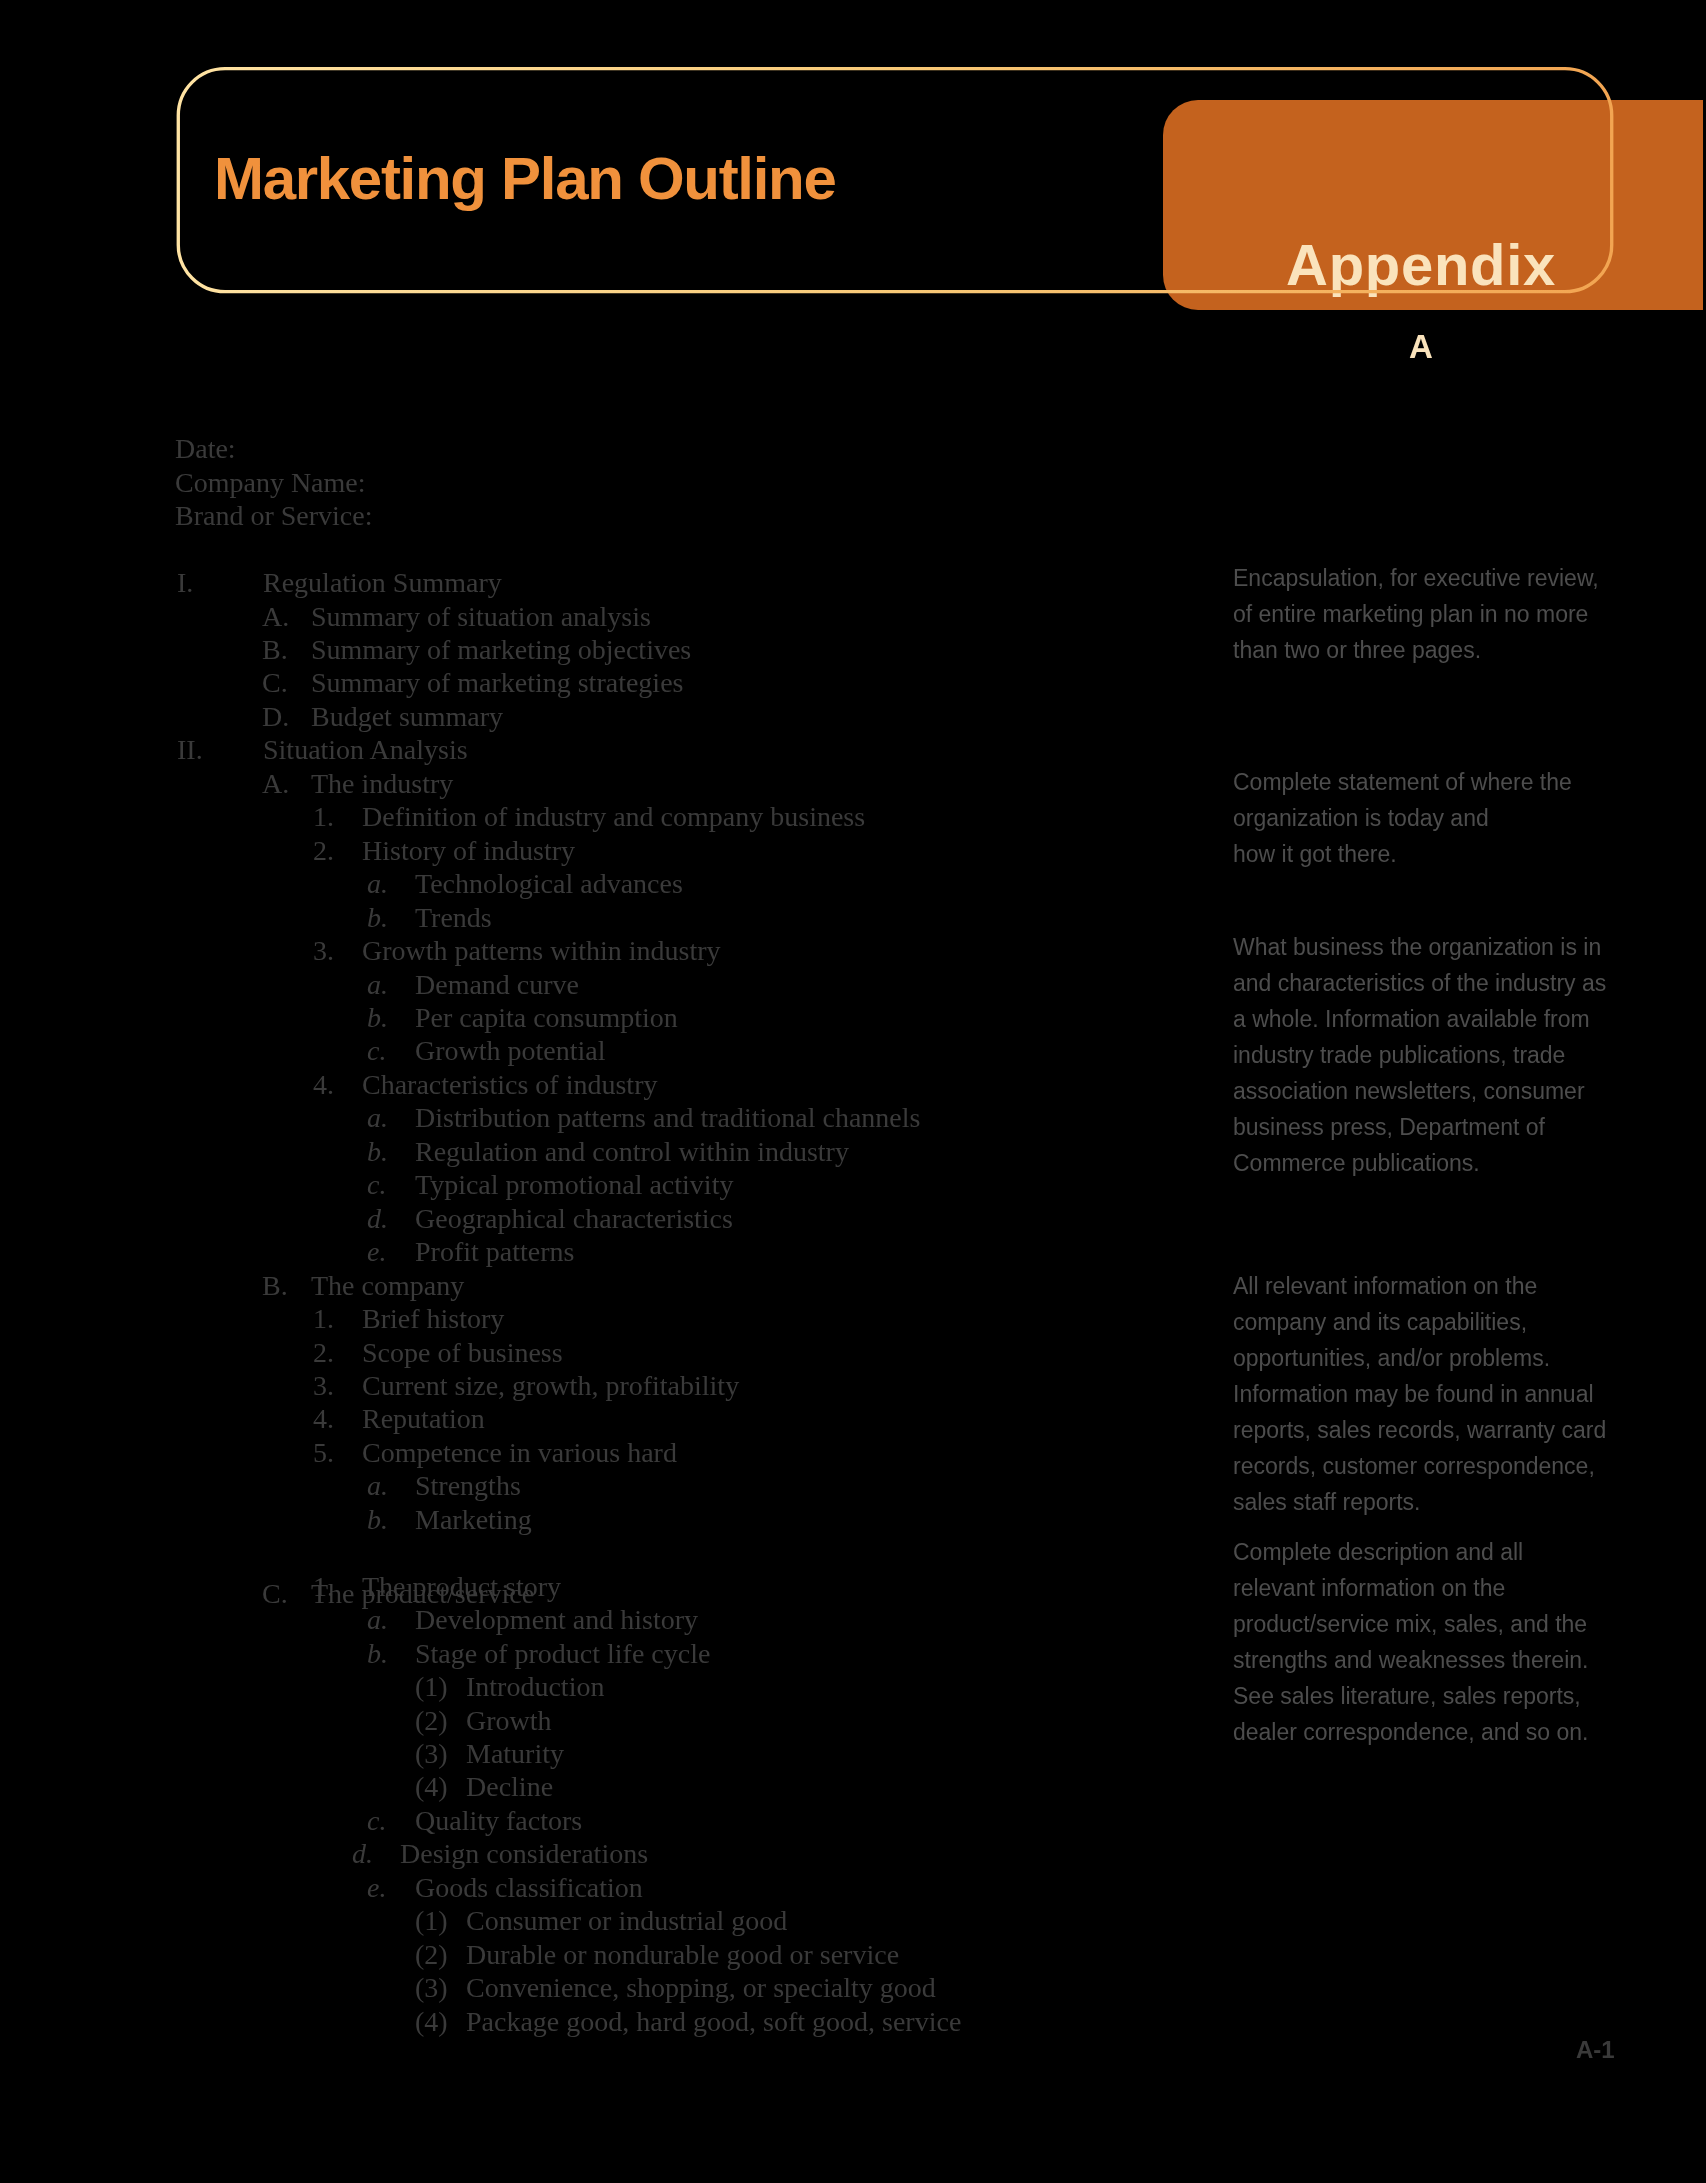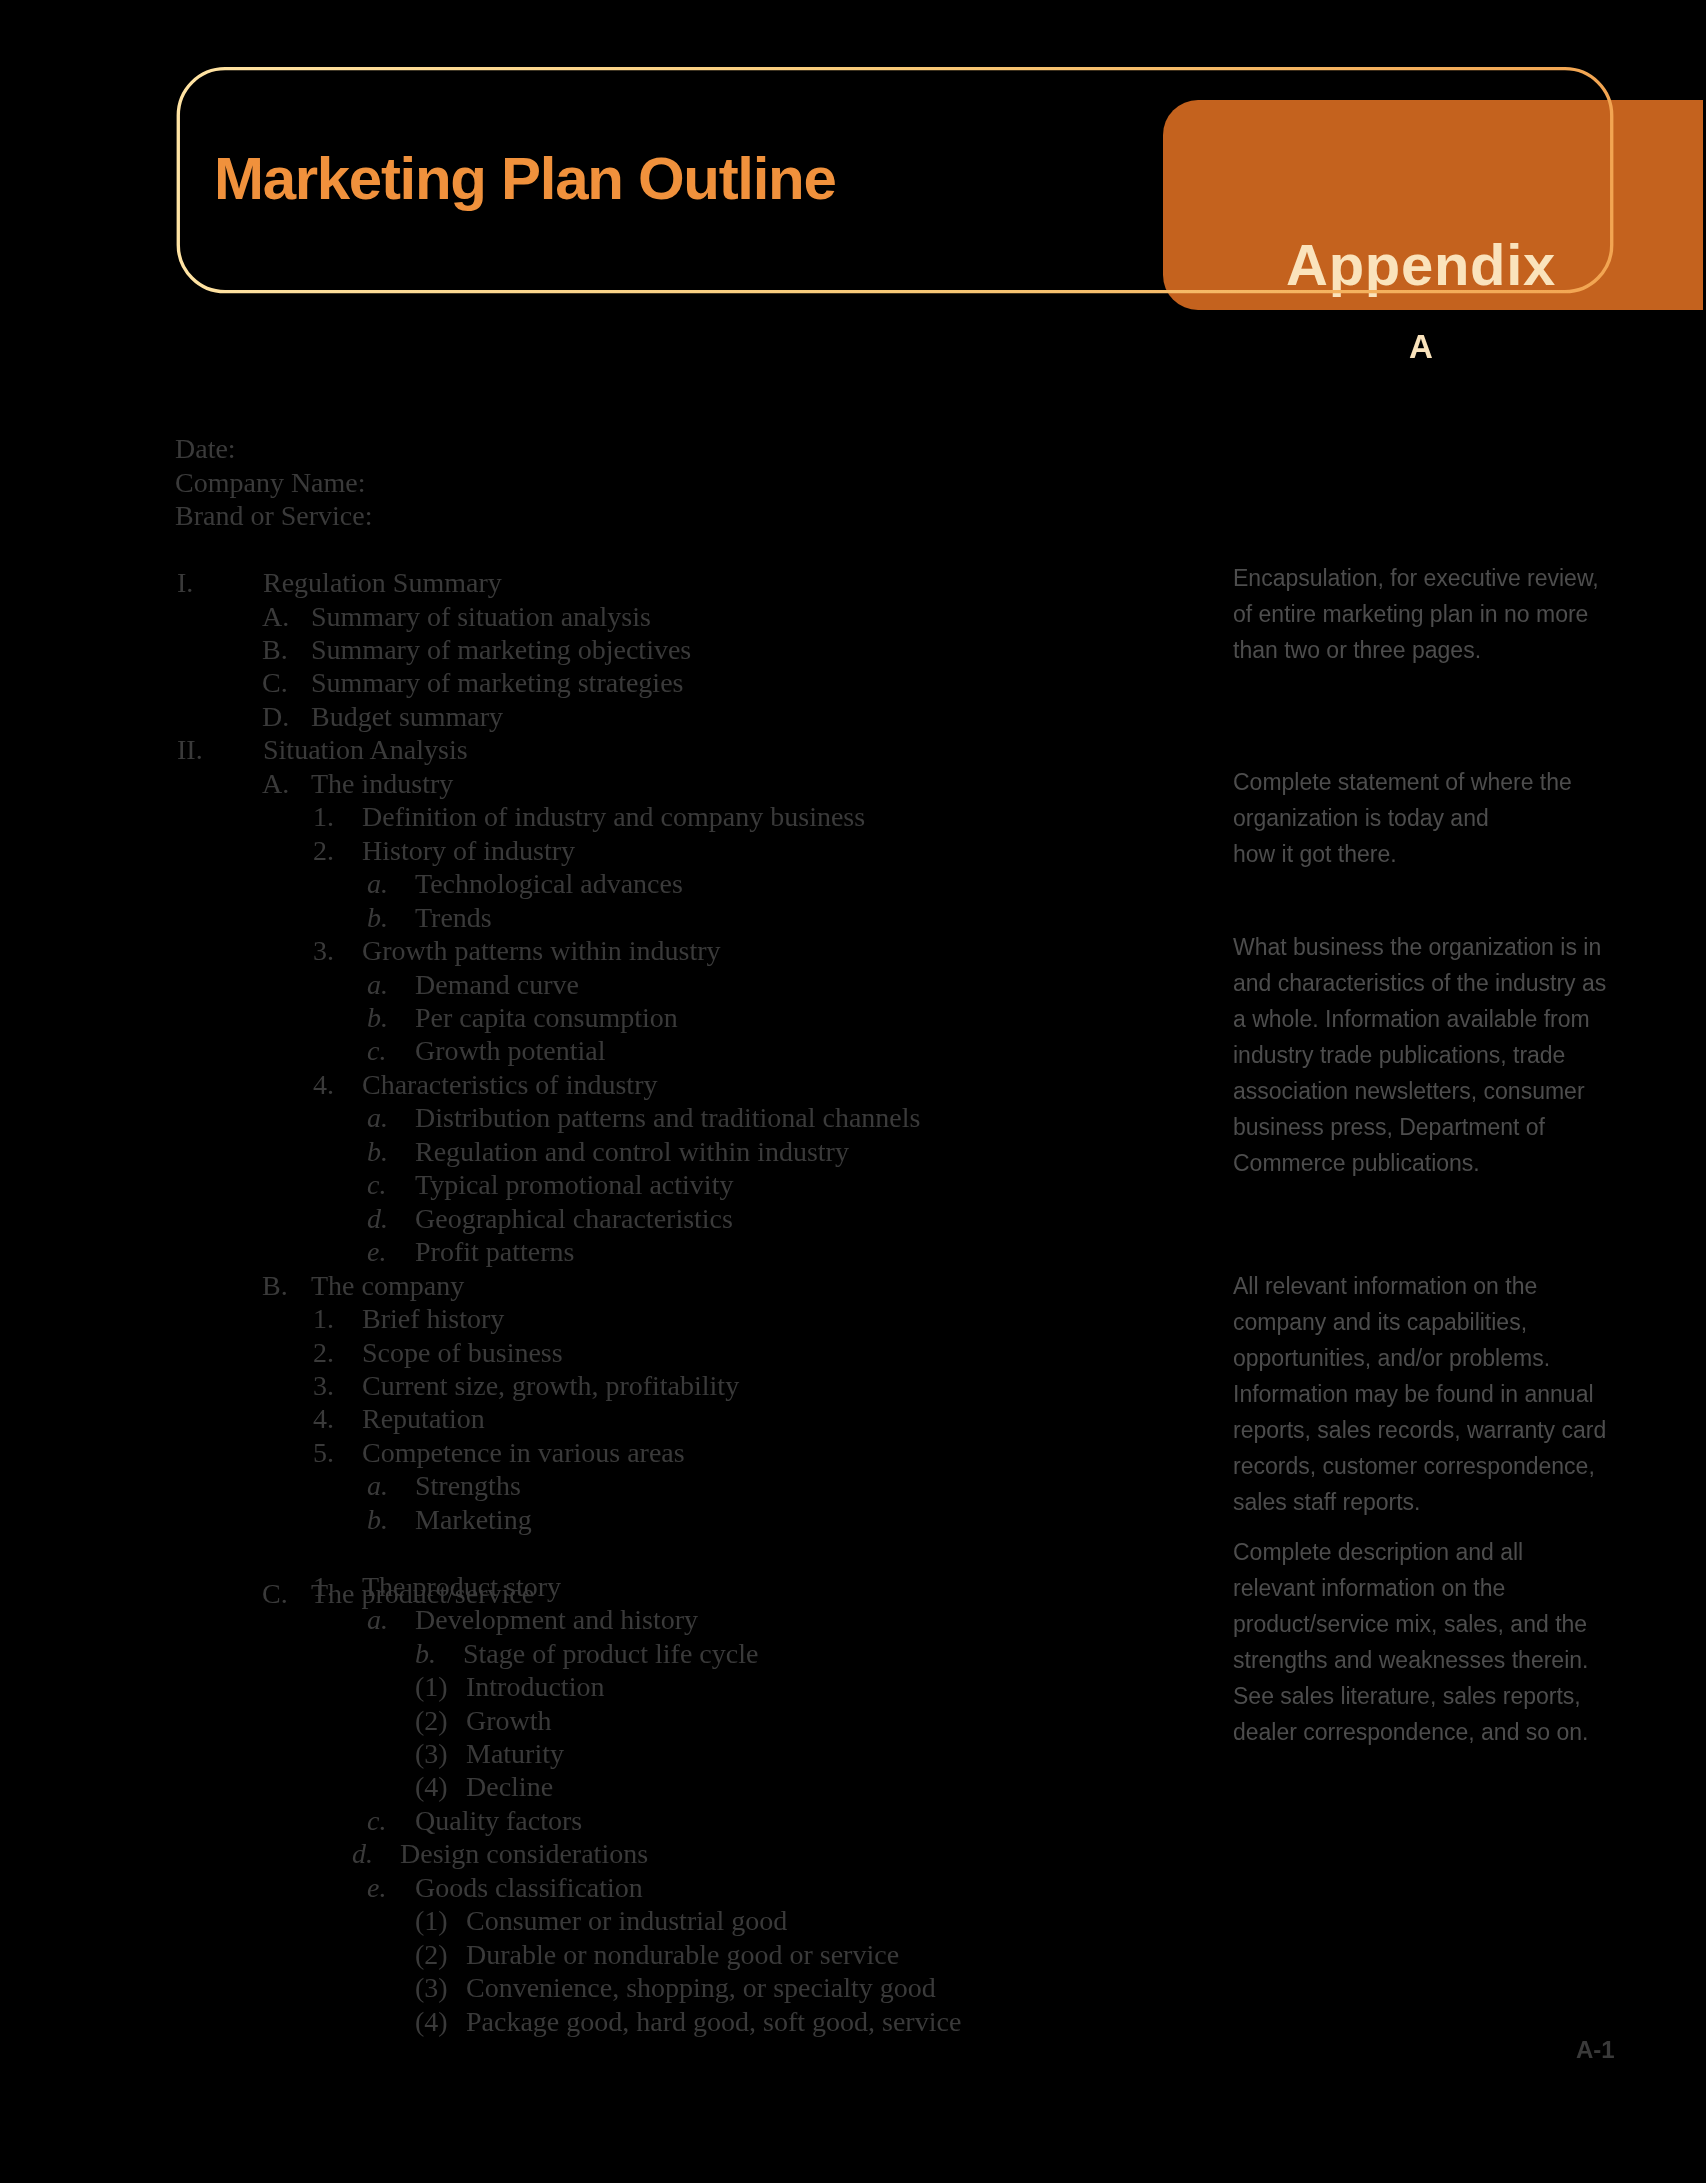--- a/index.html
+++ b/index.html
@@ -117,27 +117,27 @@
       <div class="row lvl3" style="top: 1101px; left: 367px;"><span class="lbl" style="width: 48px;">a.</span><span>Distribution patterns and traditional channels</span></div>
       <div class="row lvl3" style="top: 1135px; left: 367px;"><span class="lbl" style="width: 48px;">b.</span><span>Regulation and control within industry</span></div>
       <div class="row lvl3" style="top: 1168px; left: 367px;"><span class="lbl" style="width: 48px;">c.</span><span>Typical promotional activity</span></div>
       <div class="row lvl3" style="top: 1202px; left: 367px;"><span class="lbl" style="width: 48px;">d.</span><span>Geographical characteristics</span></div>
       <div class="row lvl3" style="top: 1235px; left: 367px;"><span class="lbl" style="width: 48px;">e.</span><span>Profit patterns</span></div>
       <div class="row lvl1" style="top: 1269px; left: 262px;"><span class="lbl" style="width: 49px;">B.</span><span>The company</span></div>
       <div class="row lvl2" style="top: 1302px; left: 313px;"><span class="lbl" style="width: 49px;">1.</span><span>Brief history</span></div>
       <div class="row lvl2" style="top: 1336px; left: 313px;"><span class="lbl" style="width: 49px;">2.</span><span>Scope of business</span></div>
       <div class="row lvl2" style="top: 1369px; left: 313px;"><span class="lbl" style="width: 49px;">3.</span><span>Current size, growth, profitability</span></div>
       <div class="row lvl2" style="top: 1402px; left: 313px;"><span class="lbl" style="width: 49px;">4.</span><span>Reputation</span></div>
-      <div class="row lvl2" style="top: 1436px; left: 313px;"><span class="lbl" style="width: 49px;">5.</span><span>Competence in various areas</span></div>
+      <div class="row lvl2" style="top: 1436px; left: 313px;"><span class="lbl" style="width: 49px;">5.</span><span>Competence in various hard</span></div>
       <div class="row lvl3" style="top: 1469px; left: 367px;"><span class="lbl" style="width: 48px;">a.</span><span>Strengths</span></div>
       <div class="row lvl3" style="top: 1503px; left: 367px;"><span class="lbl" style="width: 48px;">b.</span><span>Marketing</span></div>
       <div class="row lvl1" style="top: 1536px; left: 262px; margin-top: 41px;"><span class="lbl" style="width: 49px;">C.</span><span>The product/service</span></div>
       <div class="row lvl2" style="top: 1570px; left: 313px;"><span class="lbl" style="width: 49px;">1.</span><span>The product story</span></div>
       <div class="row lvl3" style="top: 1603px; left: 367px;"><span class="lbl" style="width: 48px;">a.</span><span>Development and history</span></div>
-      <div class="row lvl3" style="top: 1637px; left: 367px; margin-left: 48px;"><span class="lbl" style="width: 48px;">b.</span><span>Stage of product life cycle</span></div>
+      <div class="row lvl3" style="top: 1637px; left: 367px;"><span class="lbl" style="width: 48px;">b.</span><span>Stage of product life cycle</span></div>
       <div class="row lvl4" style="top: 1670px; left: 415px;"><span class="lbl" style="width: 51px;">(1)</span><span>Introduction</span></div>
       <div class="row lvl4" style="top: 1704px; left: 415px;"><span class="lbl" style="width: 51px;">(2)</span><span>Growth</span></div>
       <div class="row lvl4" style="top: 1737px; left: 415px;"><span class="lbl" style="width: 51px;">(3)</span><span>Maturity</span></div>
       <div class="row lvl4" style="top: 1770px; left: 415px;"><span class="lbl" style="width: 51px;">(4)</span><span>Decline</span></div>
       <div class="row lvl3" style="top: 1804px; left: 367px;"><span class="lbl" style="width: 48px;">c.</span><span>Quality factors</span></div>
       <div class="row lvl3" style="top: 1837px; left: 352px; font-family: Liberation Serif, serif;"><span class="lbl" style="width: 48px;">d.</span><span>Design considerations</span></div>
       <div class="row lvl3" style="top: 1871px; left: 367px;"><span class="lbl" style="width: 48px;">e.</span><span>Goods classification</span></div>
       <div class="row lvl4" style="top: 1904px; left: 415px;"><span class="lbl" style="width: 51px;">(1)</span><span>Consumer or industrial good</span></div>
       <div class="row lvl4" style="top: 1938px; left: 415px;"><span class="lbl" style="width: 51px;">(2)</span><span>Durable or nondurable good or service</span></div>
       <div class="row lvl4" style="top: 1971px; left: 415px;"><span class="lbl" style="width: 51px;">(3)</span><span>Convenience, shopping, or specialty good</span></div>

